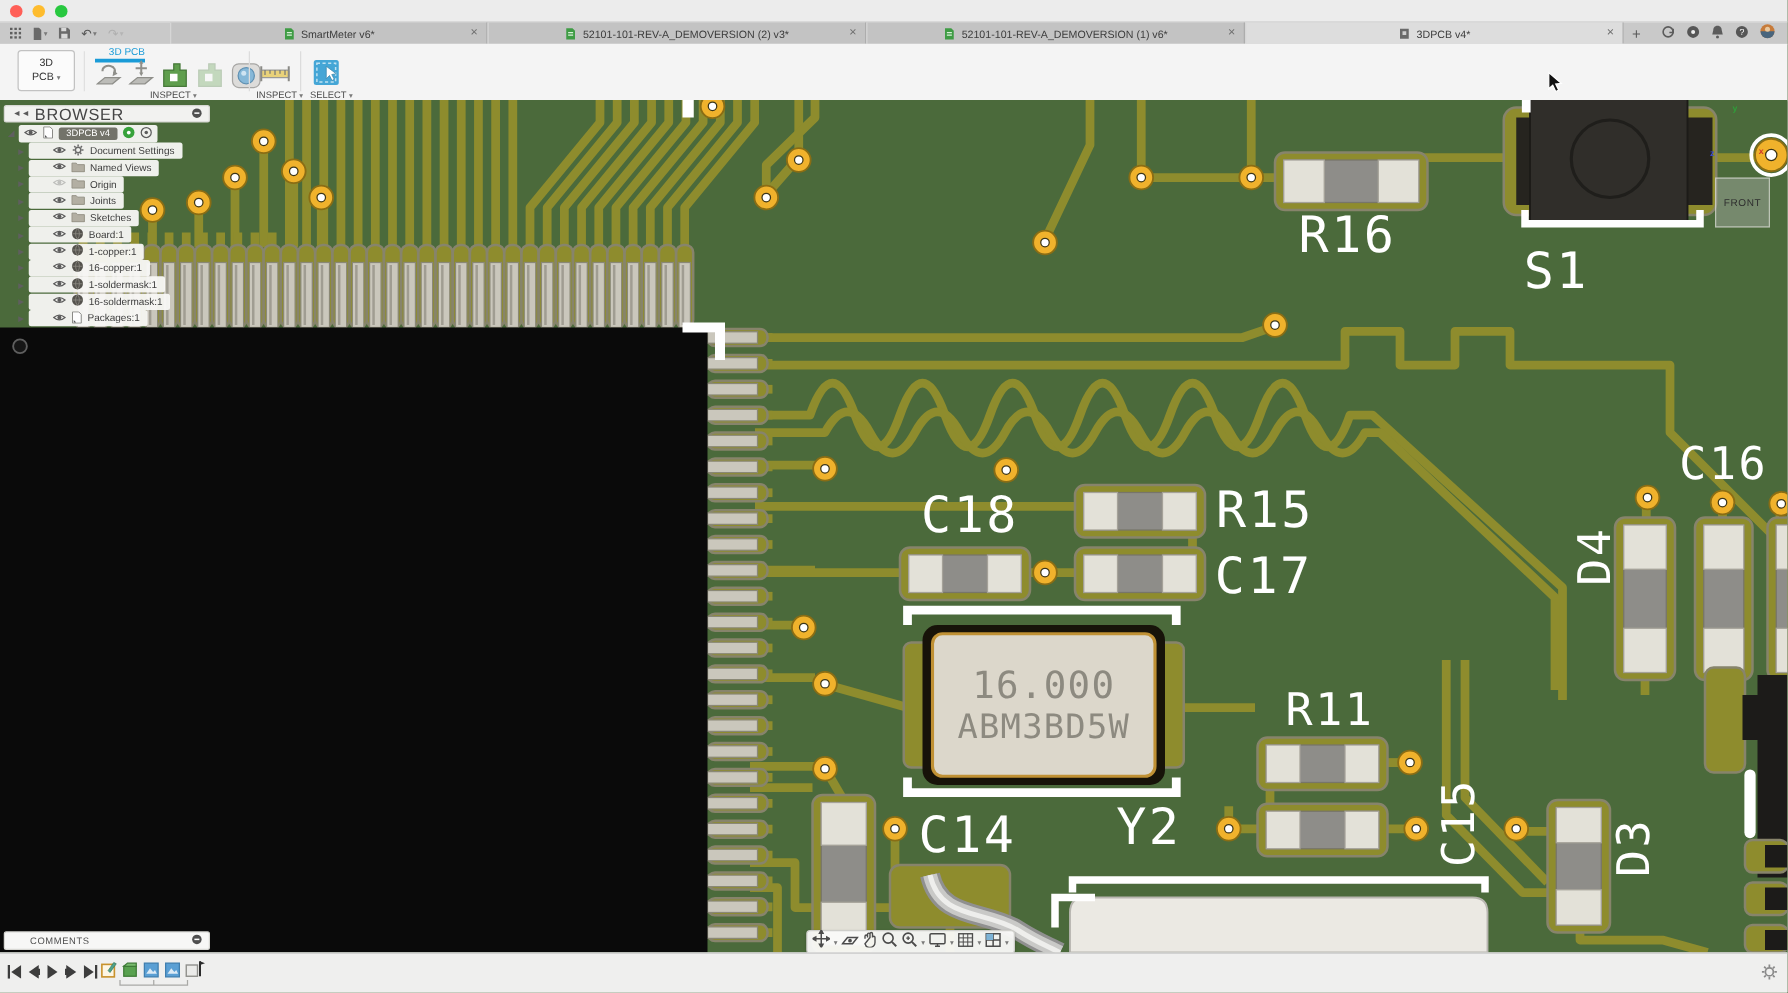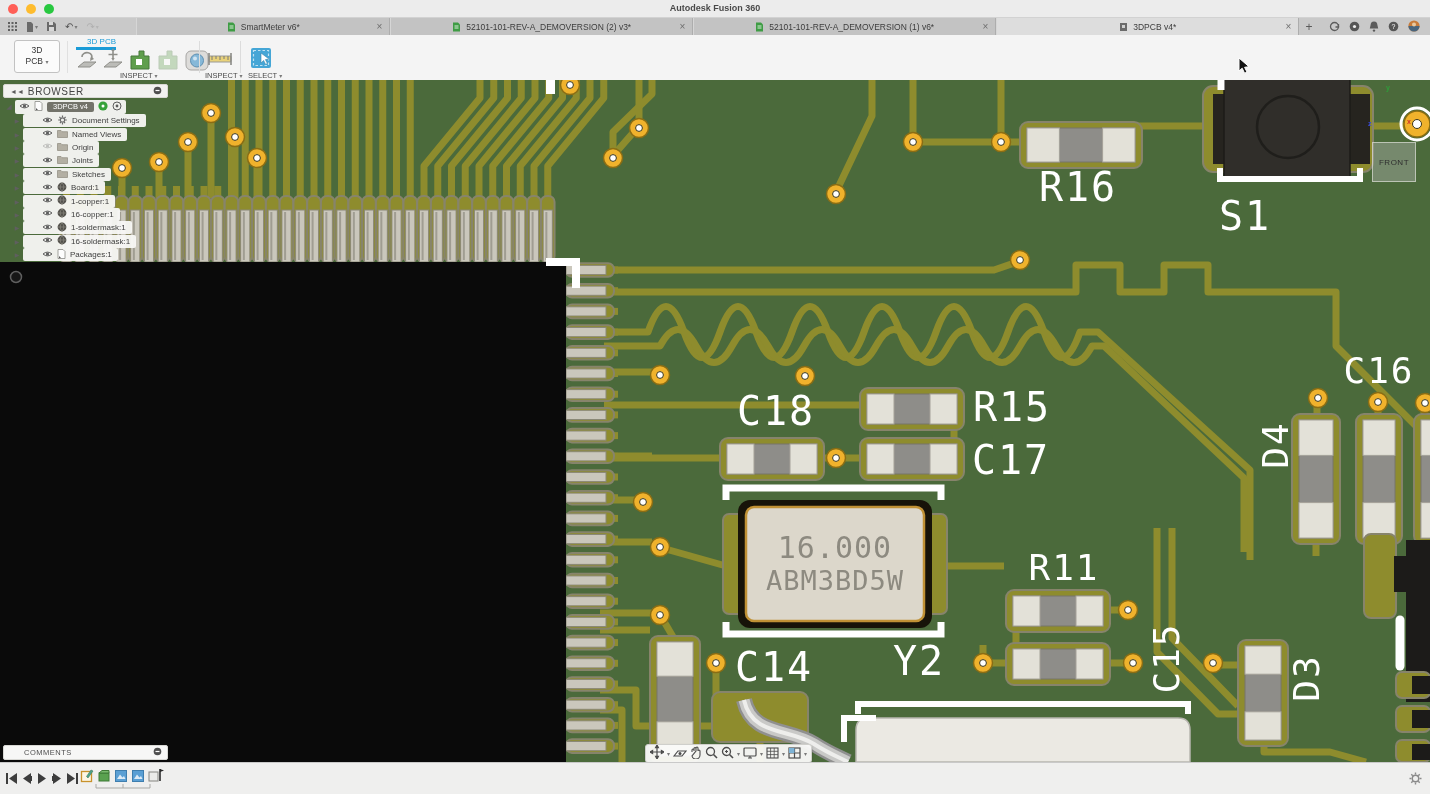--- a/index.html
+++ b/index.html
@@ -26,21 +26,21 @@
   .tool-icons{position:absolute;left:76px;top:13px;display:flex;align-items:flex-start;gap:4px;}
   .grp-label{position:absolute;top:36px;font-size:7.5px;color:#4a4a4a;}
   .tdiv{position:absolute;top:6px;width:1px;height:32px;background:#dcdcdc;}
   .viewport{position:absolute;left:0;top:80px;width:1430px;height:682px;background:#4b6a3b;}
   .silk{font-family:"DejaVu Sans Mono",monospace;fill:#ffffff;letter-spacing:2px;}
   .xtal-txt{font-family:"DejaVu Sans Mono",monospace;fill:#8d8a80;letter-spacing:1px;}
   .tr{stroke:#8e8c2d;stroke-width:7;fill:none;stroke-linejoin:round;}
   .pad{fill:#8e8c2d;stroke:#87846b;stroke-width:2;}
   .browser{position:absolute;left:3px;top:84px;width:170px;font-size:8px;color:#3d3d3d;}
   .b-head{width:163px;height:12px;background:#f2f2f0;border:1px solid #d8d8d4;border-radius:2px;display:flex;align-items:center;}
-  .b-head .bh-label{letter-spacing:.6px;color:#454545;font-size:10px;}
+  .b-head .bh-label{letter-spacing:.6px;color:#454545;font-size:13px;}
   .b-root{display:flex;align-items:center;margin-top:2px;}
   .b-row{display:flex;align-items:center;height:13.4px;}
   .tri{width:12px;text-align:center;color:#5f5f5f;font-size:6px;flex:none;}
   .chip{display:inline-flex;align-items:center;gap:4px;background:rgba(248,248,246,.95);border-radius:2px;padding:1px 6px 1px 19px;height:11px;}
   .rootchip{display:inline-flex;align-items:center;gap:4px;background:rgba(248,248,246,.95);border-radius:2px;padding:1px 4px;height:12px;justify-content:flex-end;}
   .rootname{background:#73736a;color:#fff;padding:0 6px;border-radius:2px;font-size:7.5px;line-height:10px;}
   .comments{position:absolute;left:3px;top:745px;width:163px;height:13px;background:#f7f7f6;border:1px solid #d8d8d4;border-radius:2px;display:flex;align-items:center;font-size:7.5px;color:#4f4f4f;}
   .navbar{position:absolute;left:645px;top:744px;height:17px;background:rgba(250,250,249,.95);border:1px solid #cfcfcb;border-radius:3px;display:flex;align-items:center;padding:0 4px;gap:3px;box-shadow:0 1px 2px rgba(0,0,0,.25);}
   .viewcube{position:absolute;left:1372px;top:94px;width:42px;height:38px;background:rgba(155,162,152,.55);border:1px solid rgba(235,235,230,.6);display:flex;align-items:center;justify-content:center;font-size:8px;color:#2e2e2e;letter-spacing:.5px;margin-top:48px;}
   .axis{position:absolute;font-size:7px;font-weight:bold;}
@@ -52,21 +52,20 @@
 </style>
 </head>
 <body>
 
 <div class="titlebar">
   <div class="lights">
     <div class="light" style="background:#ff5f57"></div>
     <div class="light" style="background:#febc2e"></div>
     <div class="light" style="background:#28c840"></div>
   </div>
-  <div class="win-title">Autodesk Fusion 360</div>
 </div>
 
 <div class="tabbar">
   <div class="qat">
     <span class="qi">
       <svg width="9" height="9">
           <g fill="#5f5f5f">
             <rect x="0" y="0" width="2" height="2"></rect>
             <rect x="3.5" y="0" width="2" height="2"></rect>
             <rect x="7" y="0" width="2" height="2"></rect>

